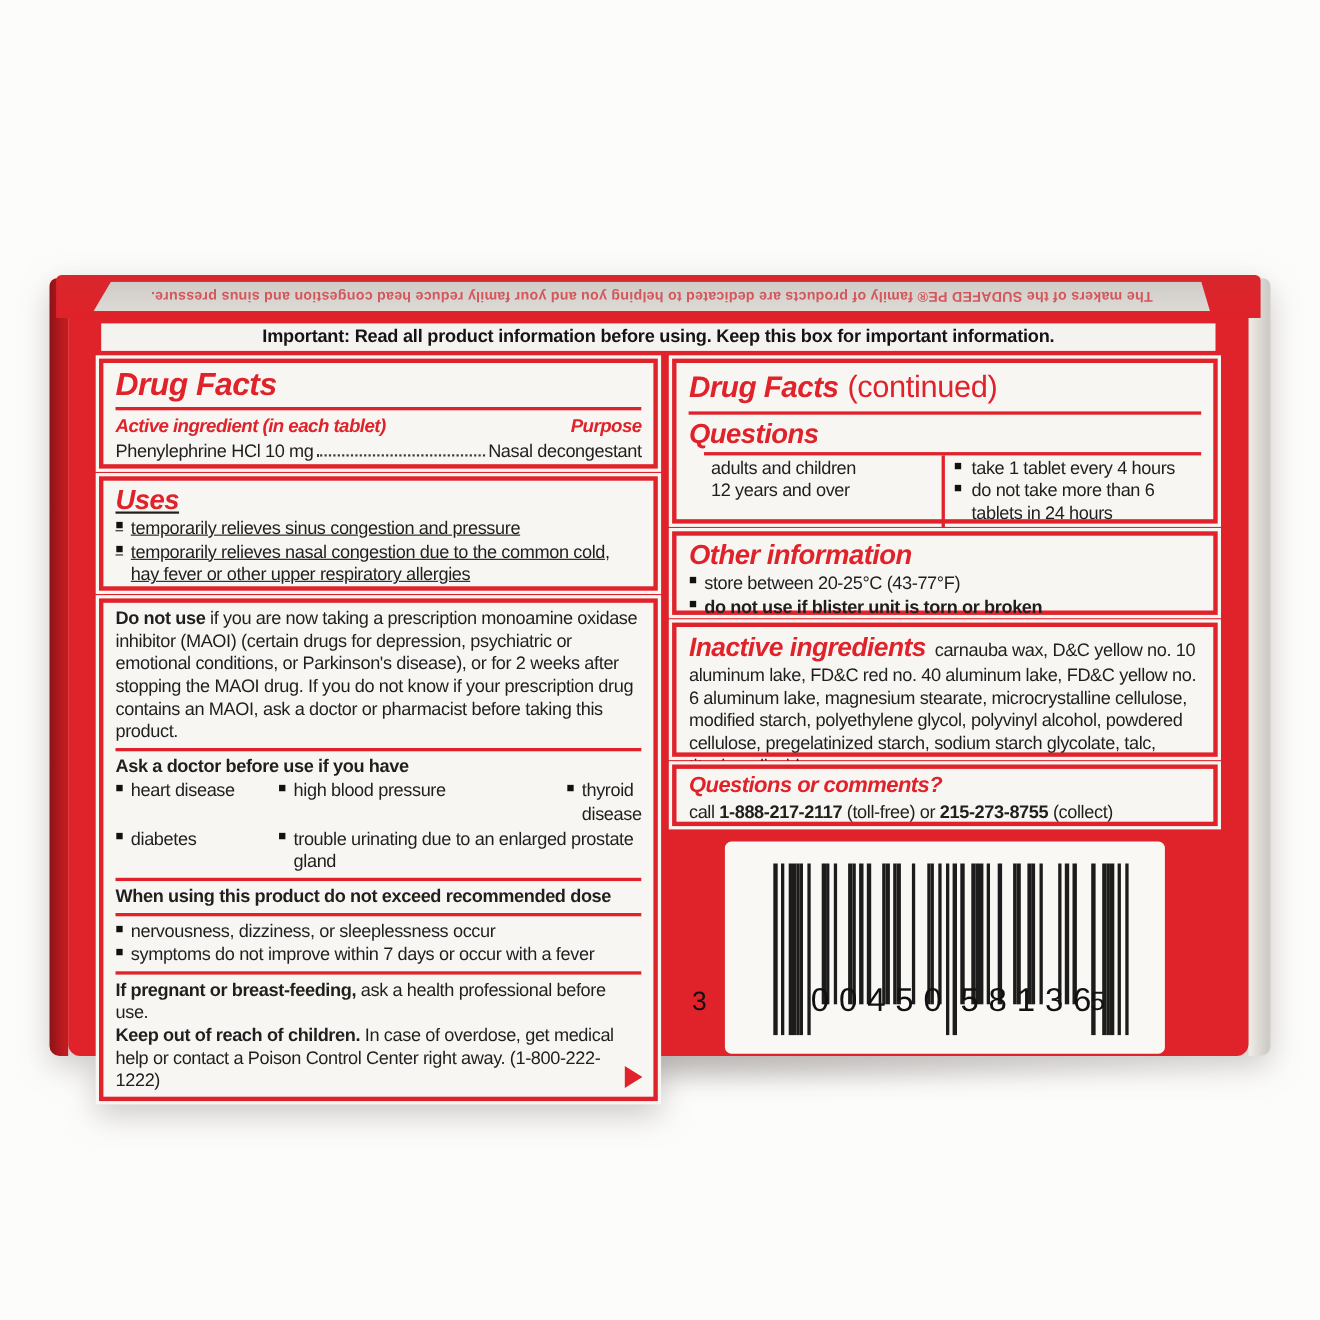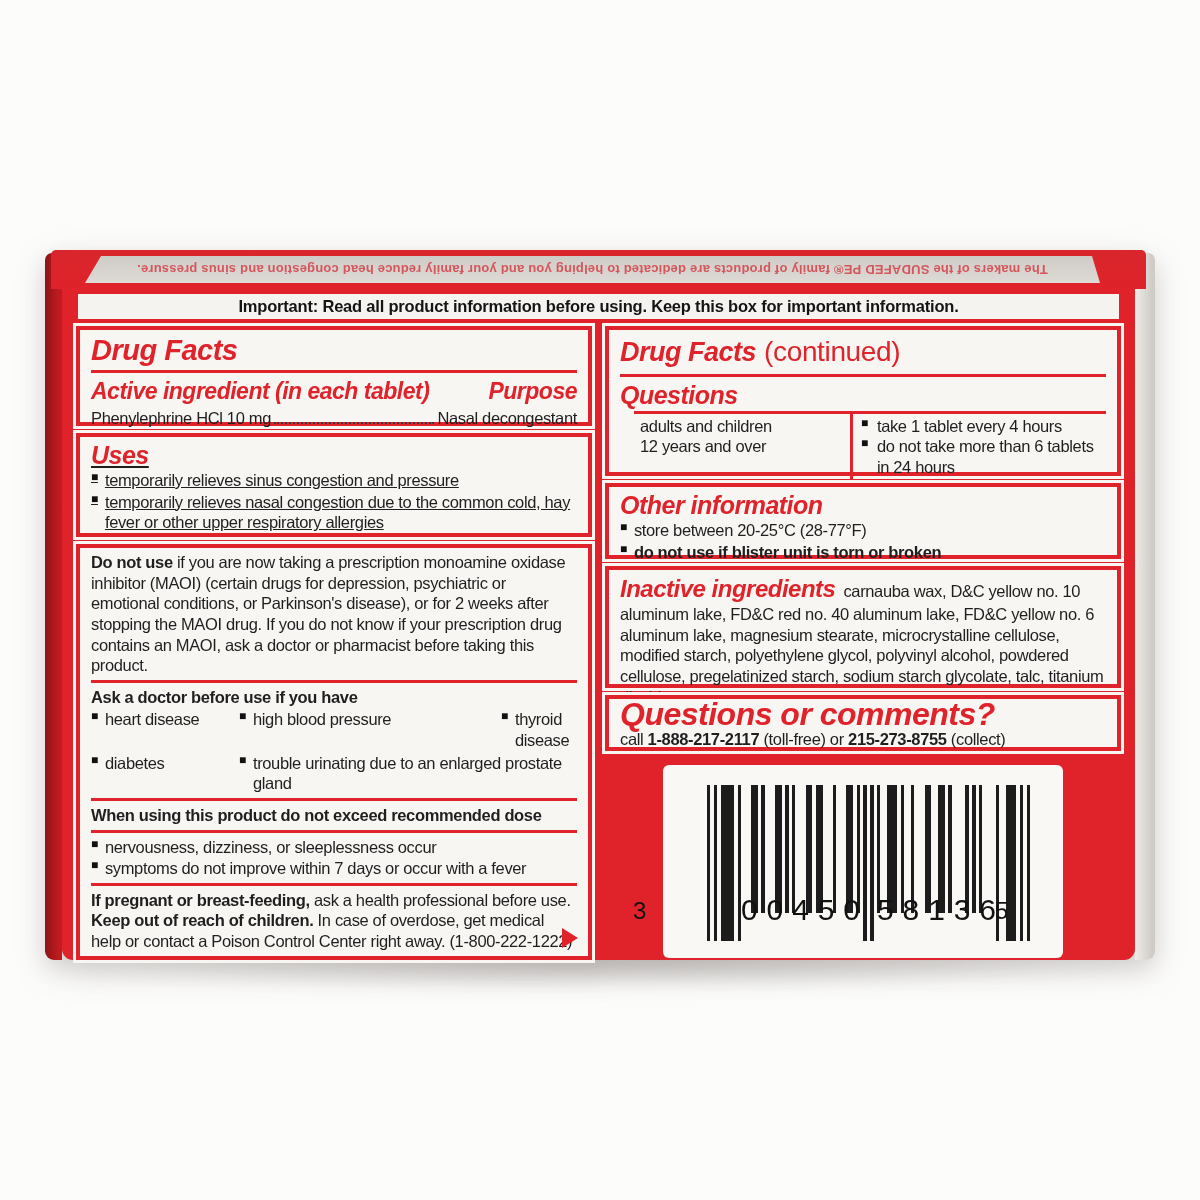--- a/index.html
+++ b/index.html
@@ -51,21 +51,21 @@
   }
   .flap-band span{
     transform:rotate(180deg);
     color:#d4575c;font-size:13px;font-weight:bold;letter-spacing:.2px;
     white-space:nowrap;
   }
   .front{
     position:absolute;left:17px;right:20px;top:37px;bottom:0;
     background:var(--red);
     border-radius:2px 2px 11px 11px;
-    padding:5px 14px 0;
+    padding:5px 28px 0;
   }
   .important-band{
     height:25px;margin:2px 2px 0;background:#f5f3f0;
     display:flex;align-items:center;justify-content:center;
     font-weight:bold;font-size:16.5px;letter-spacing:-0.2px;color:#141414;
   }
   .cols{display:flex;gap:13px;margin-top:7px;height:632px;}
   .col{flex:1;display:flex;flex-direction:column;}
   .col.left{gap:7px;}
   .col.right{gap:7px;}
@@ -76,21 +76,21 @@
     padding:4px 11px;
     font-size:16.5px;line-height:1.25;letter-spacing:-0.35px;
     position:relative;
   }
   .h1{color:var(--red);font-weight:bold;font-style:italic;font-size:29px;line-height:32px;letter-spacing:-0.5px;}
   .h2{color:var(--red);font-weight:bold;font-style:italic;font-size:25px;line-height:28px;letter-spacing:-0.5px;}
   .h2-inline{color:var(--red);font-weight:bold;font-style:italic;font-size:24px;letter-spacing:-0.5px;padding-right:8px;}
   .continued{color:var(--red);font-weight:normal;font-style:normal;font-size:28px;}
   .rule{height:3px;background:var(--red);border:0;margin:4px 0;}
   .ai-row{display:flex;justify-content:space-between;align-items:baseline;}
-  .ai-head{color:var(--red);font-weight:bold;font-style:italic;font-size:23px;letter-spacing:-0.5px;}
+  .ai-head{color:var(--red);font-weight:bold;font-style:italic;font-size:17px;letter-spacing:-0.5px;}
   .leader-row{display:flex;align-items:baseline;margin-top:2px;}
   .leader{flex:1;border-bottom:2px dotted #3a3a3a;margin:0 3px 3px;}
   .li{display:flex;gap:7px;margin-top:1px;}
   .sq{font-size:12px;line-height:inherit;color:#111;flex:0 0 auto;}
   .bold{font-weight:bold;}
   .cond-grid{display:grid;grid-template-columns:148px 262px 1fr;row-gap:1px;margin-top:1px;}
   .cond-span{grid-column:2 / 4;}
   .pregnant{margin-top:2px;}
   .arrow{
     position:absolute;right:10px;bottom:8px;
@@ -240,34 +240,34 @@
                 <div>ask a doctor</div>
               </div>
             </div>
           </div>
         </div>
 
         <div class="panel" style="height:76px;">
           <div class="h2">Other information</div>
           <div class="li">
             <span class="sq">■</span>
-            <span>store between 20-25°C (28-77°F)</span>
+            <span>store between 20-25°C (43-77°F)</span>
           </div>
           <div class="li bold">
             <span class="sq">■</span>
             <span>do not use if blister unit is torn or broken</span>
           </div>
         </div>
 
         <div class="panel" style="height:122px;">
           <div><span class="h2-inline">Inactive ingredients</span><span>carnauba wax, D&amp;C yellow no. 10 aluminum lake, FD&amp;C red no. 40 aluminum lake, FD&amp;C yellow no. 6 aluminum lake, magnesium stearate, microcrystalline cellulose, modified starch, polyethylene glycol, polyvinyl alcohol, powdered cellulose, pregelatinized starch, sodium starch glycolate, talc, titanium dioxide</span></div>
         </div>
 
         <div class="panel" style="height:56px;padding-top:2px;">
-          <div class="h2" style="font-size:32px;line-height:27px;">Questions or comments?</div>
+          <div class="h2" style="font-size:20px;line-height:27px;">Questions or comments?</div>
           <div class="phones"><span>call </span><span class="bold">1-888-217-2117</span><span> (toll-free) or </span><span class="bold">215-273-8755</span><span> (collect)</span></div>
         </div>
 
         <div class="barcode-panel">
           <div class="upc">
               <div style="position: absolute; top: 0px; background: rgb(28, 28, 28); left: 0px; width: 3.4px; height: 156px;"></div>
               <div style="position: absolute; top: 0px; background: rgb(28, 28, 28); left: 6.8px; width: 3.4px; height: 156px;"></div>
               <div style="position: absolute; top: 0px; background: rgb(28, 28, 28); left: 13.6px; width: 3.4px; height: 156px;"></div>
               <div style="position: absolute; top: 0px; background: rgb(28, 28, 28); left: 17px; width: 3.4px; height: 156px;"></div>
               <div style="position: absolute; top: 0px; background: rgb(28, 28, 28); left: 20.4px; width: 3.4px; height: 156px;"></div>

